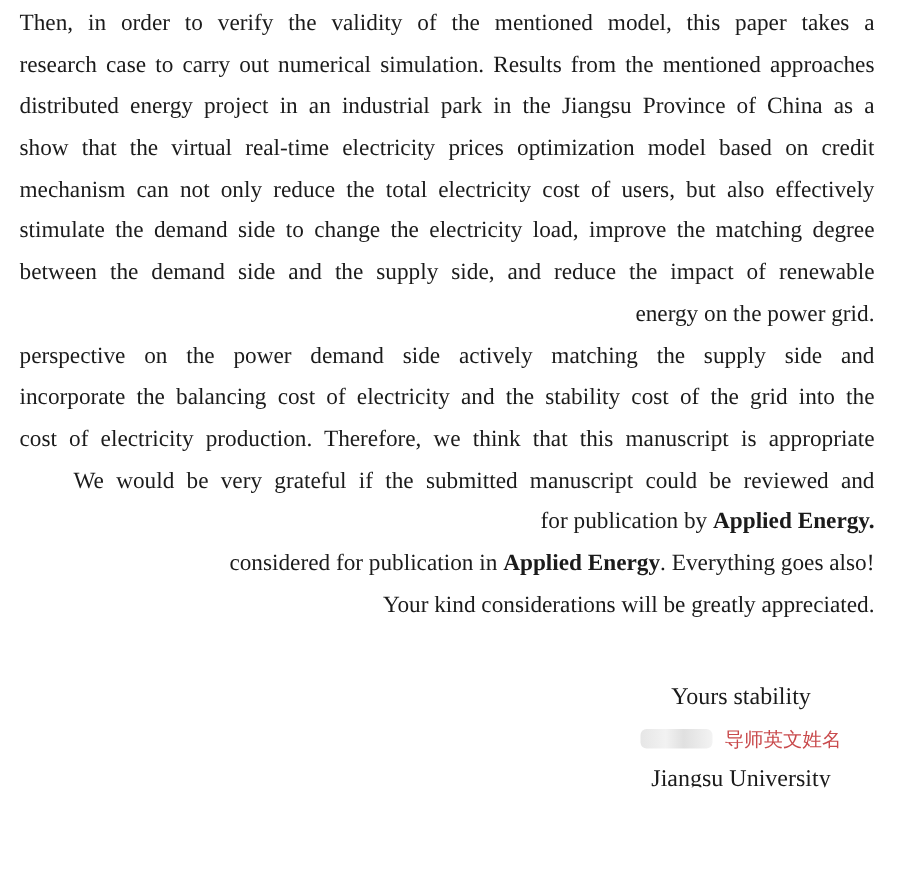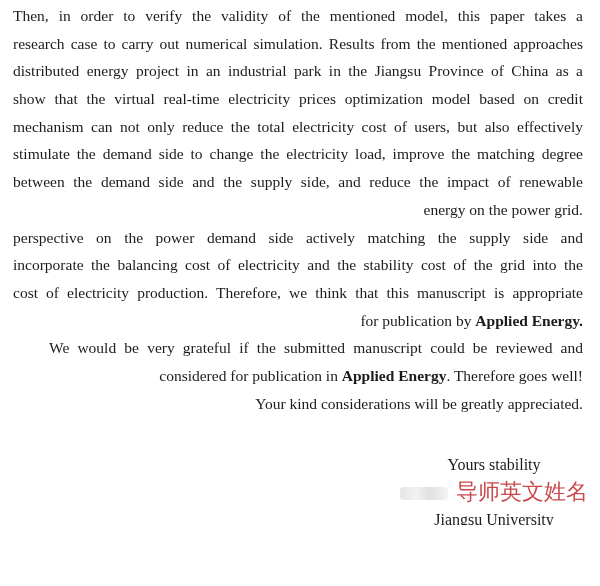--- a/index.html
+++ b/index.html
@@ -49,22 +49,22 @@
     display: inline-block;
     vertical-align: middle;
     border-radius: 4px;
     background: linear-gradient(90deg, #e6e6e6 0%, #f2f2f2 35%, #e0e0e0 60%, #f3f3f3 100%);
   }
   .redact-name  { width: 48px;  height: 13px; margin-right: 8px; }
   .redact-email { width: 104px; height: 14px; margin-left: 5px;
                   background: linear-gradient(90deg, #ededed 0%, #dedede 25%, #f2f2f2 45%, #e3e3e3 70%, #f4f4f4 100%); }
   .redact-tel   { width: 96px;  height: 14px; margin-left: 5px; }
   .annotation-red {
-    font-size: 22px;
-    font-family: Liberation Mono, monospace;
+    font-size: 13px;
+    font-family: Liberation Sans, sans-serif;
     vertical-align: middle;
     margin-top: 44px;
   }
   .watermark {
     position: absolute;
     left: 408px;
     top: 548px;
     font-size: 23px;
     line-height: 30px;
     font-family: "Liberation Sans", "DejaVu Sans", sans-serif;
@@ -84,23 +84,23 @@
     <div class="line j">research case to carry out numerical simulation. Results from the mentioned approaches</div>
     <div class="line j">distributed energy project in an industrial park in the Jiangsu Province of China as a</div>
     <div class="line j">show that the virtual real-time electricity prices optimization model based on credit</div>
     <div class="line j">mechanism can not only reduce the total electricity cost of users, but also effectively</div>
     <div class="line j">stimulate the demand side to change the electricity load, improve the matching degree</div>
     <div class="line j">between the demand side and the supply side, and reduce the impact of renewable</div>
     <div class="line">energy on the power grid.</div>
     <div class="line j">perspective on the power demand side actively matching the supply side and</div>
     <div class="line j">incorporate the balancing cost of electricity and the stability cost of the grid into the</div>
     <div class="line j">cost of electricity production. Therefore, we think that this manuscript is appropriate</div>
+    <div class="line j indent">We would be very grateful if the submitted manuscript could be reviewed and</div>
     <div class="line"><span>for publication by </span><b>Applied Energy.</b></div>
-    <div class="line j indent">We would be very grateful if the submitted manuscript could be reviewed and</div>
-    <div class="line"><span>considered for publication in </span><b>Applied Energy</b><span>. Therefore goes well!</span></div>
+    <div class="line"><span>considered for publication in </span><b>Applied Energy</b><span>. Everything goes also!</span></div>
     <div class="line indent">Your kind considerations will be greatly appreciated.</div>
   </div>
 
   <div class="signature">
     <div class="sig-line">Yours stability</div>
     <div class="sig-line">
       <span class="redact redact-name"></span><span class="annotation-red" style="color: rgb(201, 75, 77);">导师英文姓名</span>
     </div>
     <div class="sig-line">Jiangsu University</div>
     <div class="sig-line">

